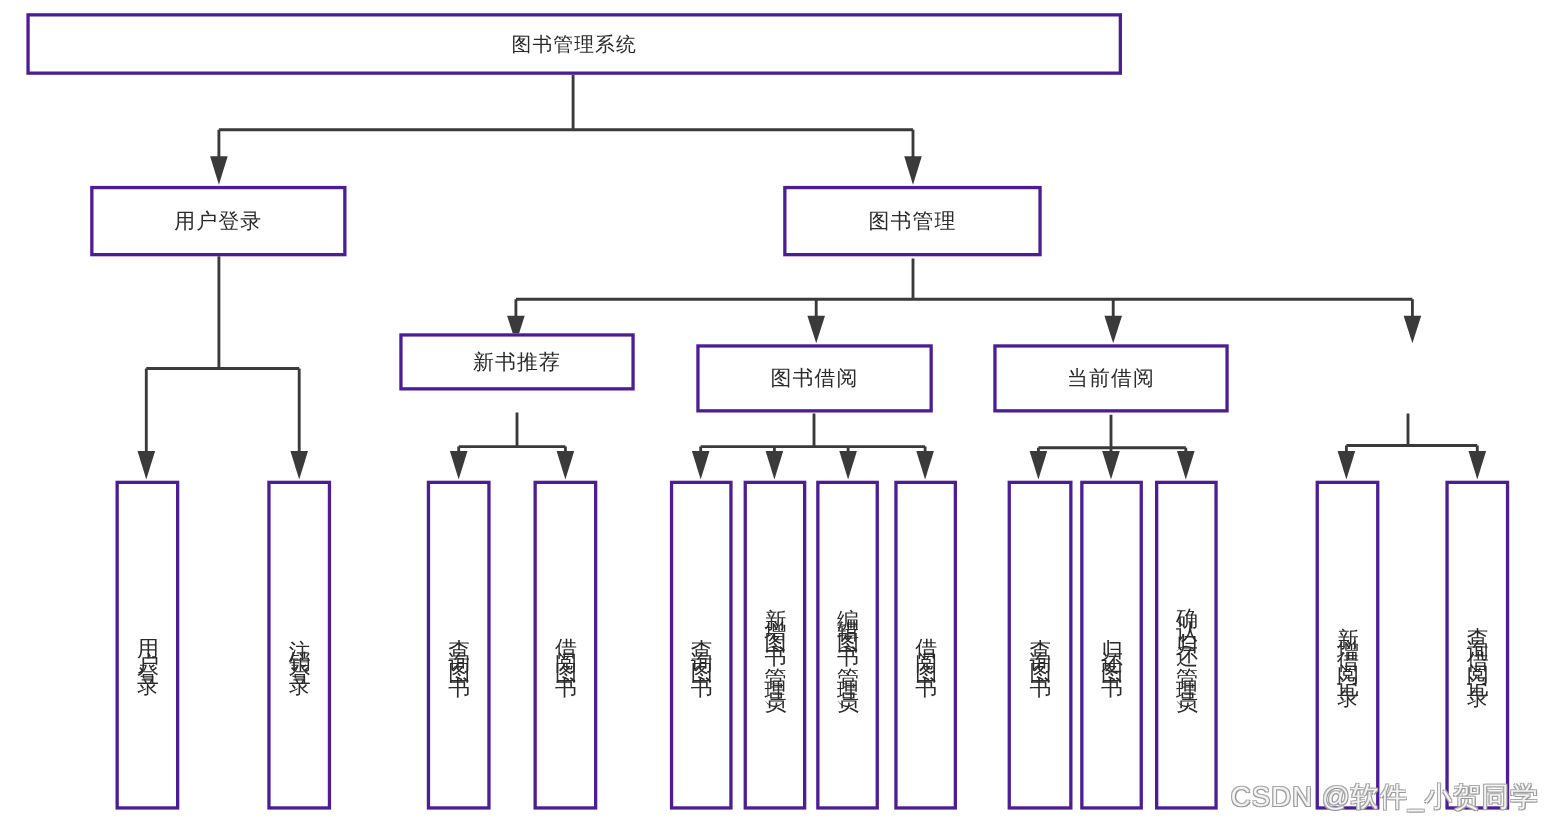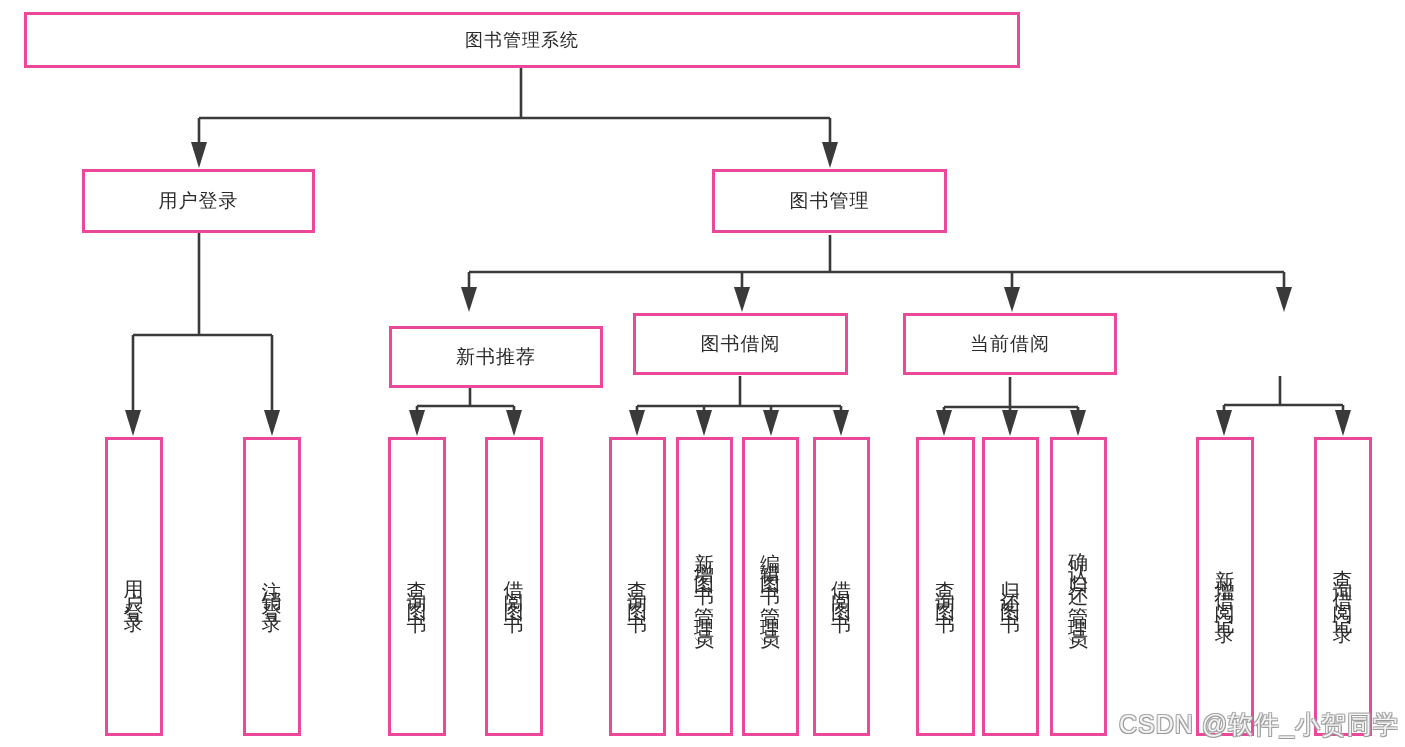--- a/index.html
+++ b/index.html
@@ -9,21 +9,21 @@
     height: 747px;
     background: #ffffff;
     font-family: "Liberation Sans", sans-serif;
     overflow: hidden;
   }
   #wires { position: absolute; left: 0; top: 0; z-index: 1; }
   .box {
     position: absolute;
     box-sizing: border-box;
     background: #ffffff;
-    border: 3px solid #ec4899;
+    border: 3px solid #4c1d95;
     display: flex;
     align-items: center;
     justify-content: center;
     z-index: 2;
     color: #2a2a2a;
   }
   .hbox { font-size: 19px; font-weight: 500; letter-spacing: 1px; }
   .hbox.root { font-size: 18px; }
   .vbox span {
     writing-mode: vertical-rl;
@@ -101,21 +101,21 @@
     <span>图书管理系统</span>
   </div>
 
   <div class="box hbox" style="left:82px; top:169px; width:233px; height:64px;">
     <span>用户登录</span>
   </div>
   <div class="box hbox" style="left:712px; top:169px; width:235px; height:64px;justify-content:center;">
     <span>图书管理</span>
   </div>
 
-  <div class="box hbox" style="left:363px; top:326px; width:214px; height:62px;margin-left:26px;">
+  <div class="box hbox" style="left:363px; top:303px; width:214px; height:52px;">
     <span>新书推荐</span>
   </div>
   <div class="box hbox" style="left:633px; top:313px; width:215px; height:62px;">
     <span>图书借阅</span>
   </div>
   <div class="box hbox" style="left:903px; top:313px; width:214px; height:62px;text-align:center;">
     <span>当前借阅</span>
   </div>
 
   <div class="box vbox" style="left:105px; top:437px; width:58px; height:299px;">

